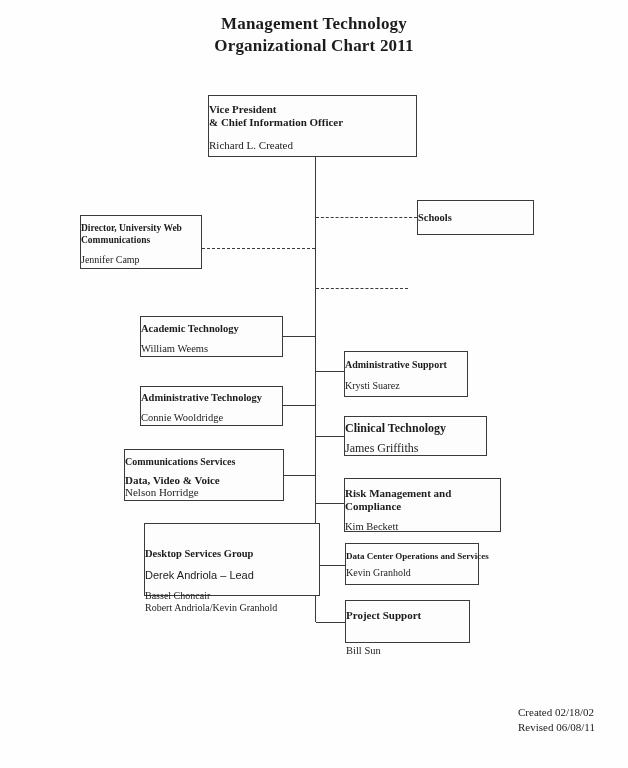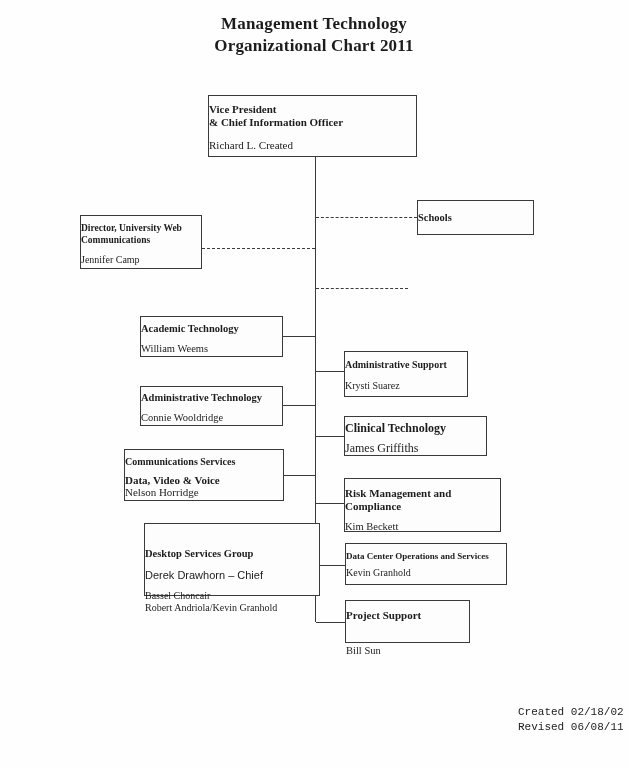--- a/index.html
+++ b/index.html
@@ -14,21 +14,21 @@
   .box{
     position:absolute;box-sizing:border-box;border:1px solid #3a3a3a;background:#fdfdfd;
     display:flex;flex-direction:column;align-items:flex-start;text-align:center;
   }
   .box span{white-space:nowrap;display:block;}
   .h{font-weight:bold;}
   .hline{position:absolute;height:0;border-top:1px solid #3a3a3a;}
   .dline{position:absolute;height:0;border-top:1px dashed #3a3a3a;}
   .vline{position:absolute;width:0;border-left:1.5px solid #3a3a3a;}
   .footer{
-    position:absolute;left:518px;top:705px;font-size:11px;line-height:15px;color:#222;font-family:Liberation Mono, monospace;
+    position:absolute;left:518px;top:705px;font-size:11px;line-height:15px;color:#222;
   }
   .sans{font-family:"Liberation Sans", sans-serif;}
 </style>
 </head>
 <body>
 
 <div class="page">
 
   <div class="title">
     <div>Management Technology</div>
@@ -77,42 +77,42 @@
   </div>
 
   <div class="box" style="left:124px;top:449px;width:160px;height:52px;padding-top:6px;font-size:10px;line-height:12px;">
     <span class="h">Communications Services</span>
     <span class="h" style="margin-top:6px;font-size:11px;">Data, Video &amp; Voice</span>
     <span style="font-size:11px;">Nelson Horridge</span>
   </div>
 
   <div class="box" style="left:127px;top:523px;width:176px;height:73px;padding-top:24px;font-size:10.5px;line-height:12px;margin-left:17px;">
     <span class="h">Desktop Services Group</span>
-    <span class="sans" style="margin-top:9px;font-size:11px;">Derek Drawhorn – Chief</span>
+    <span class="sans" style="margin-top:9px;font-size:11px;">Derek Andriola – Lead</span>
     <span style="margin-top:9px;font-size:10px;">Bassel Choncair</span>
     <span style="font-size:10px;">Robert Andriola/Kevin Granhold</span>
   </div>
 
   <div class="box" style="left:344px;top:351px;width:124px;height:46px;padding-top:7px;font-size:10px;line-height:12px;">
     <span class="h">Administrative Support</span>
     <span style="margin-top:9px;">Krysti Suarez</span>
   </div>
 
   <div class="box" style="left:344px;top:416px;width:143px;height:40px;padding-top:5px;font-size:12px;line-height:12px;">
     <span class="h">Clinical Technology</span>
     <span style="margin-top:8px;">James Griffiths</span>
   </div>
 
   <div class="box" style="left:344px;top:478px;width:157px;height:54px;padding-top:8px;font-size:11px;line-height:13px;">
     <span class="h">Risk Management and</span>
     <span class="h">Compliance</span>
     <span style="margin-top:7px;font-size:10.5px;">Kim Beckett</span>
   </div>
 
-  <div class="box" style="left:345px;top:543px;width:162px;height:42px;padding-top:7px;font-size:9px;line-height:11px;">
+  <div class="box" style="left:345px;top:543px;width:134px;height:42px;padding-top:7px;font-size:9px;line-height:11px;">
     <span class="h">Data Center Operations and Services</span>
     <span style="margin-top:5px;font-size:10px;">Kevin Granhold</span>
   </div>
 
   <div class="box" style="left:345px;top:600px;width:125px;height:43px;padding-top:8px;font-size:11px;line-height:12px;">
     <span class="h">Project Support</span>
     <span style="margin-top:24px;font-size:10.5px;">Bill Sun</span>
   </div>
 
   <div class="footer">

